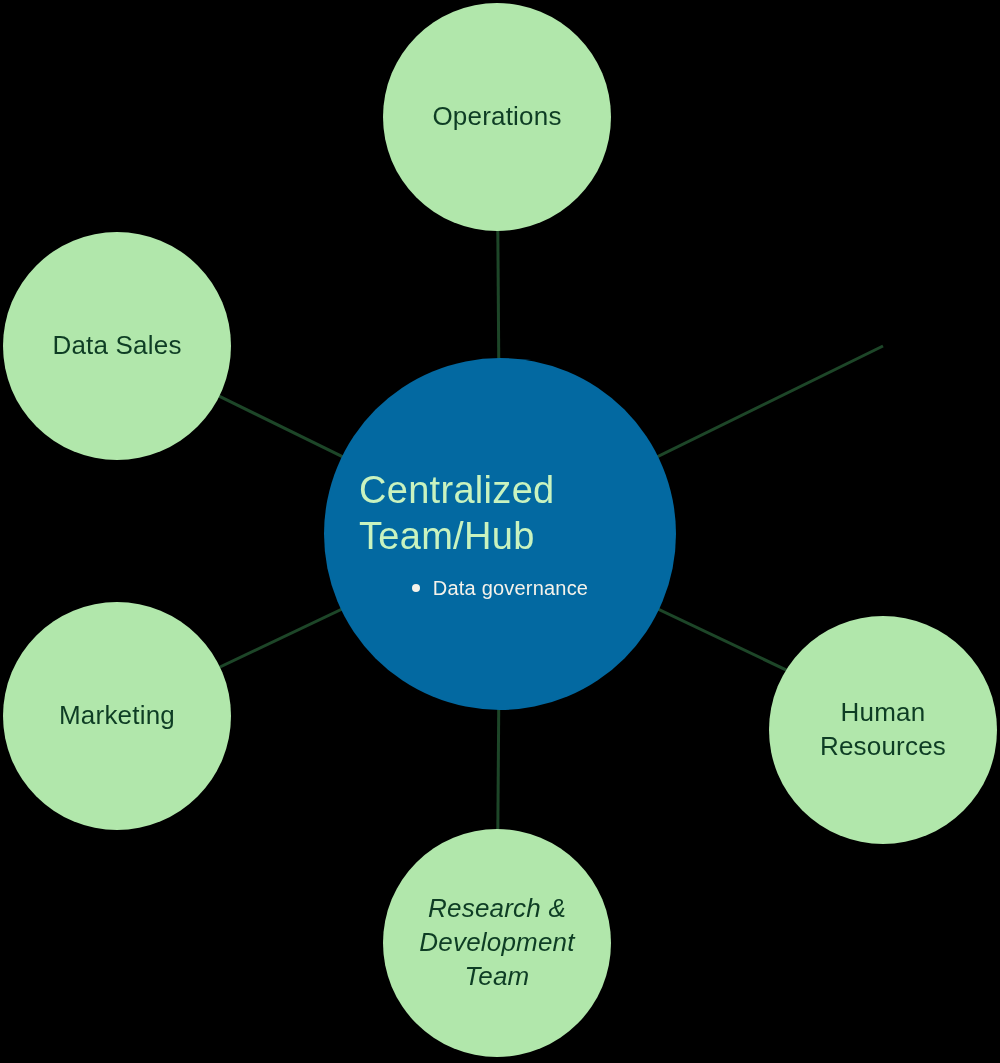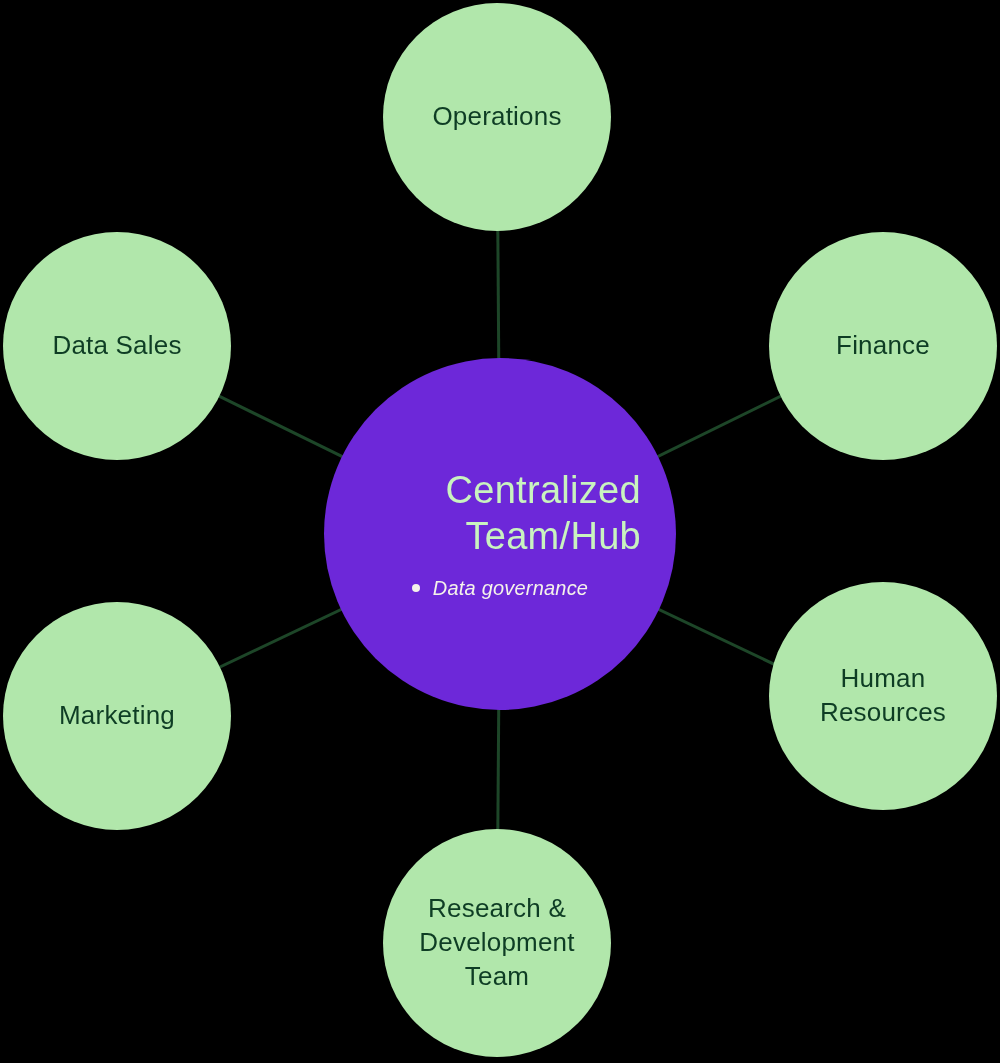--- a/index.html
+++ b/index.html
@@ -34,52 +34,51 @@
   .spoke-label {
     color: #0e3d24;
     font-size: 26px;
     font-weight: 500;
     line-height: 1.3;
     max-width: 175px;
     letter-spacing: 0.2px;
   }
   .spoke-operations   { left: 383px; top: 3px; }
   .spoke-finance      { left: 769px; top: 232px; }
-  .spoke-hr           { left: 769px; top: 582px; }
-  .spoke-rnd          { left: 383px; top: 829px; }
+  .spoke-hr           { left: 769px; top: 616px; }
+  .spoke-rnd          { left: 383px; top: 829px; font-style: italic; }
   .spoke-marketing    { left: 3px;   top: 602px; }
   .spoke-techsales    { left: 3px;   top: 232px; }
   .hub {
     position: absolute;
     left: 324px; top: 358px;
     width: 352px; height: 352px;
     border-radius: 50%;
-    background: #6d28d9;
+    background: #0369a1;
     display: flex;
     flex-direction: column;
     align-items: center;
     justify-content: center;
-    text-align: right;
+    text-align: left;
     z-index: 3;
   }
   .hub-title {
     color: #c9f3bf;
     font-size: 38px;
     font-weight: 500;
     line-height: 1.2;
     max-width: 282px;
     margin-bottom: 17px;
     letter-spacing: 0.3px;
   }
   .hub-bullets {
     display: flex;
     flex-direction: row;
     align-items: center;
     gap: 9px;
-    font-style: italic;
   }
   .bullet-row {
     display: flex;
     align-items: center;
     white-space: nowrap;
   }
   .bullet-dot {
     width: 8px; height: 8px;
     border-radius: 50%;
     background: #f5f2ea;
@@ -104,23 +103,20 @@
     <line x1="500" y1="534" x2="883" y2="716" stroke="#1d4628" stroke-width="3"></line>
     <line x1="500" y1="534" x2="497" y2="943" stroke="#1d4628" stroke-width="3"></line>
     <line x1="500" y1="534" x2="117" y2="716" stroke="#1d4628" stroke-width="3"></line>
     <line x1="500" y1="534" x2="117" y2="346" stroke="#1d4628" stroke-width="3"></line>
   </svg>
 
   <div class="spoke spoke-operations">
     <div class="spoke-label">Operations</div>
   </div>
 
-  <div class="spoke spoke-finance">
-    <div class="spoke-label">Finance</div>
-  </div>
 
   <div class="spoke spoke-hr">
     <div class="spoke-label">Human Resources</div>
   </div>
 
   <div class="spoke spoke-rnd">
     <div class="spoke-label">Research &amp; Development Team</div>
   </div>
 
   <div class="spoke spoke-marketing">

